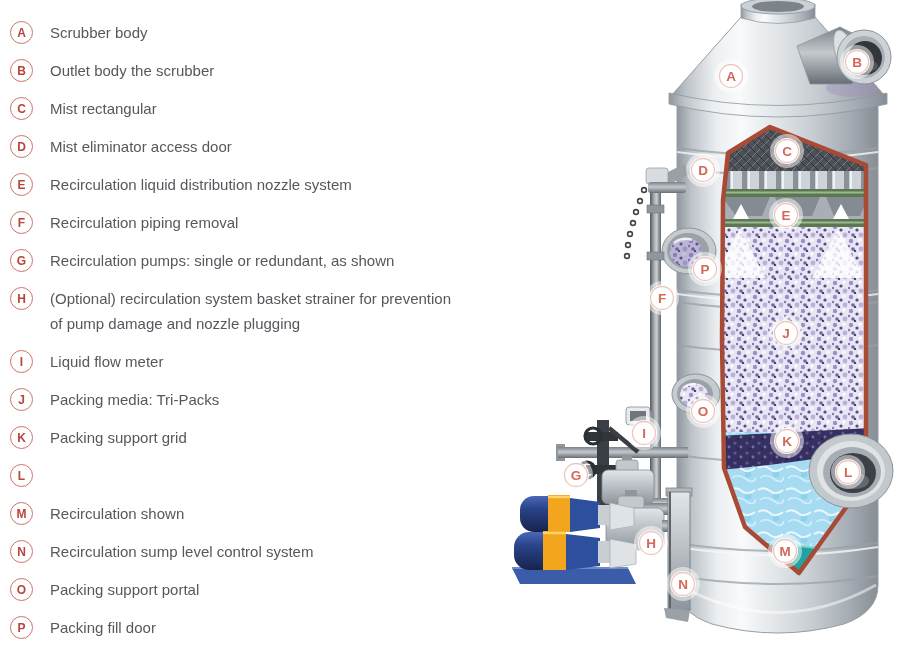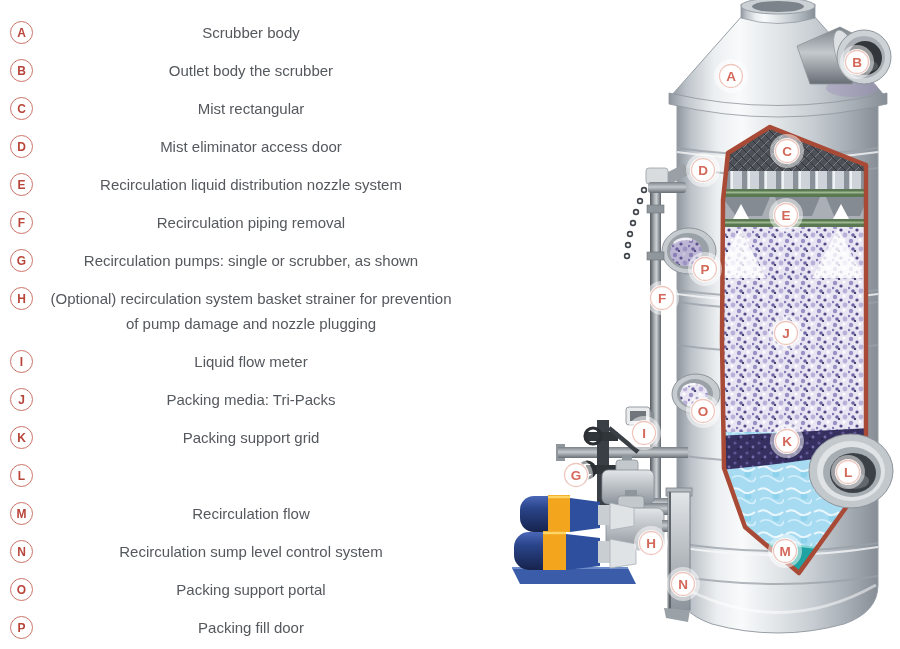--- a/index.html
+++ b/index.html
@@ -4,21 +4,21 @@
 <style>
   html,body{margin:0;padding:0;background:#ffffff;}
   .stage{position:relative;width:900px;height:649px;background:#ffffff;overflow:hidden;
          font-family:"Liberation Sans",sans-serif;}
   .legend{position:absolute;left:10px;top:20px;width:452px;}
   .lrow{display:flex;align-items:flex-start;margin-bottom:13px;min-height:25px;}
   .lbadge{flex:0 0 auto;width:23px;height:23px;border-radius:50%;
           border:1.7px solid #cc7468;color:#b8443a;font-size:12px;font-weight:700;
           display:flex;align-items:center;justify-content:center;margin-right:17px;
           box-sizing:border-box;margin-top:1px;}
-  .ltext{font-size:15px;line-height:25px;color:#55585d;width:402px;text-align:center;}
+  .ltext{font-size:15px;line-height:25px;color:#55585d;width:402px;}
   .illus{position:absolute;left:460px;top:0;width:440px;height:649px;}
   svg text.co-letter{font-family:"Liberation Sans",sans-serif;font-weight:700;
        font-size:13.5px;fill:#d4685a;text-anchor:middle;}
 </style>
 </head>
 <body>
 
 <div class="stage">
 
   <div class="legend" id="legend">
@@ -41,21 +41,21 @@
       <div class="lrow">
         <span class="lbadge">E</span>
         <span class="ltext">Recirculation liquid distribution nozzle system</span>
       </div>
       <div class="lrow">
         <span class="lbadge">F</span>
         <span class="ltext">Recirculation piping removal</span>
       </div>
       <div class="lrow">
         <span class="lbadge">G</span>
-        <span class="ltext">Recirculation pumps: single or scrubber, as shown</span>
+        <span class="ltext">Recirculation pumps: single or redundant, as shown</span>
       </div>
       <div class="lrow">
         <span class="lbadge">H</span>
         <span class="ltext">(Optional) recirculation system basket strainer for prevention of pump damage and nozzle plugging</span>
       </div>
       <div class="lrow">
         <span class="lbadge">I</span>
         <span class="ltext">Liquid flow meter</span>
       </div>
       <div class="lrow">
@@ -64,21 +64,21 @@
       </div>
       <div class="lrow">
         <span class="lbadge">K</span>
         <span class="ltext">Packing support grid</span>
       </div>
       <div class="lrow">
         <span class="lbadge">L</span>
       </div>
       <div class="lrow">
         <span class="lbadge">M</span>
-        <span class="ltext">Recirculation flow</span>
+        <span class="ltext">Recirculation shown</span>
       </div>
       <div class="lrow">
         <span class="lbadge">N</span>
         <span class="ltext">Recirculation sump level control system</span>
       </div>
       <div class="lrow">
         <span class="lbadge">O</span>
         <span class="ltext">Packing support portal</span>
       </div>
       <div class="lrow">

